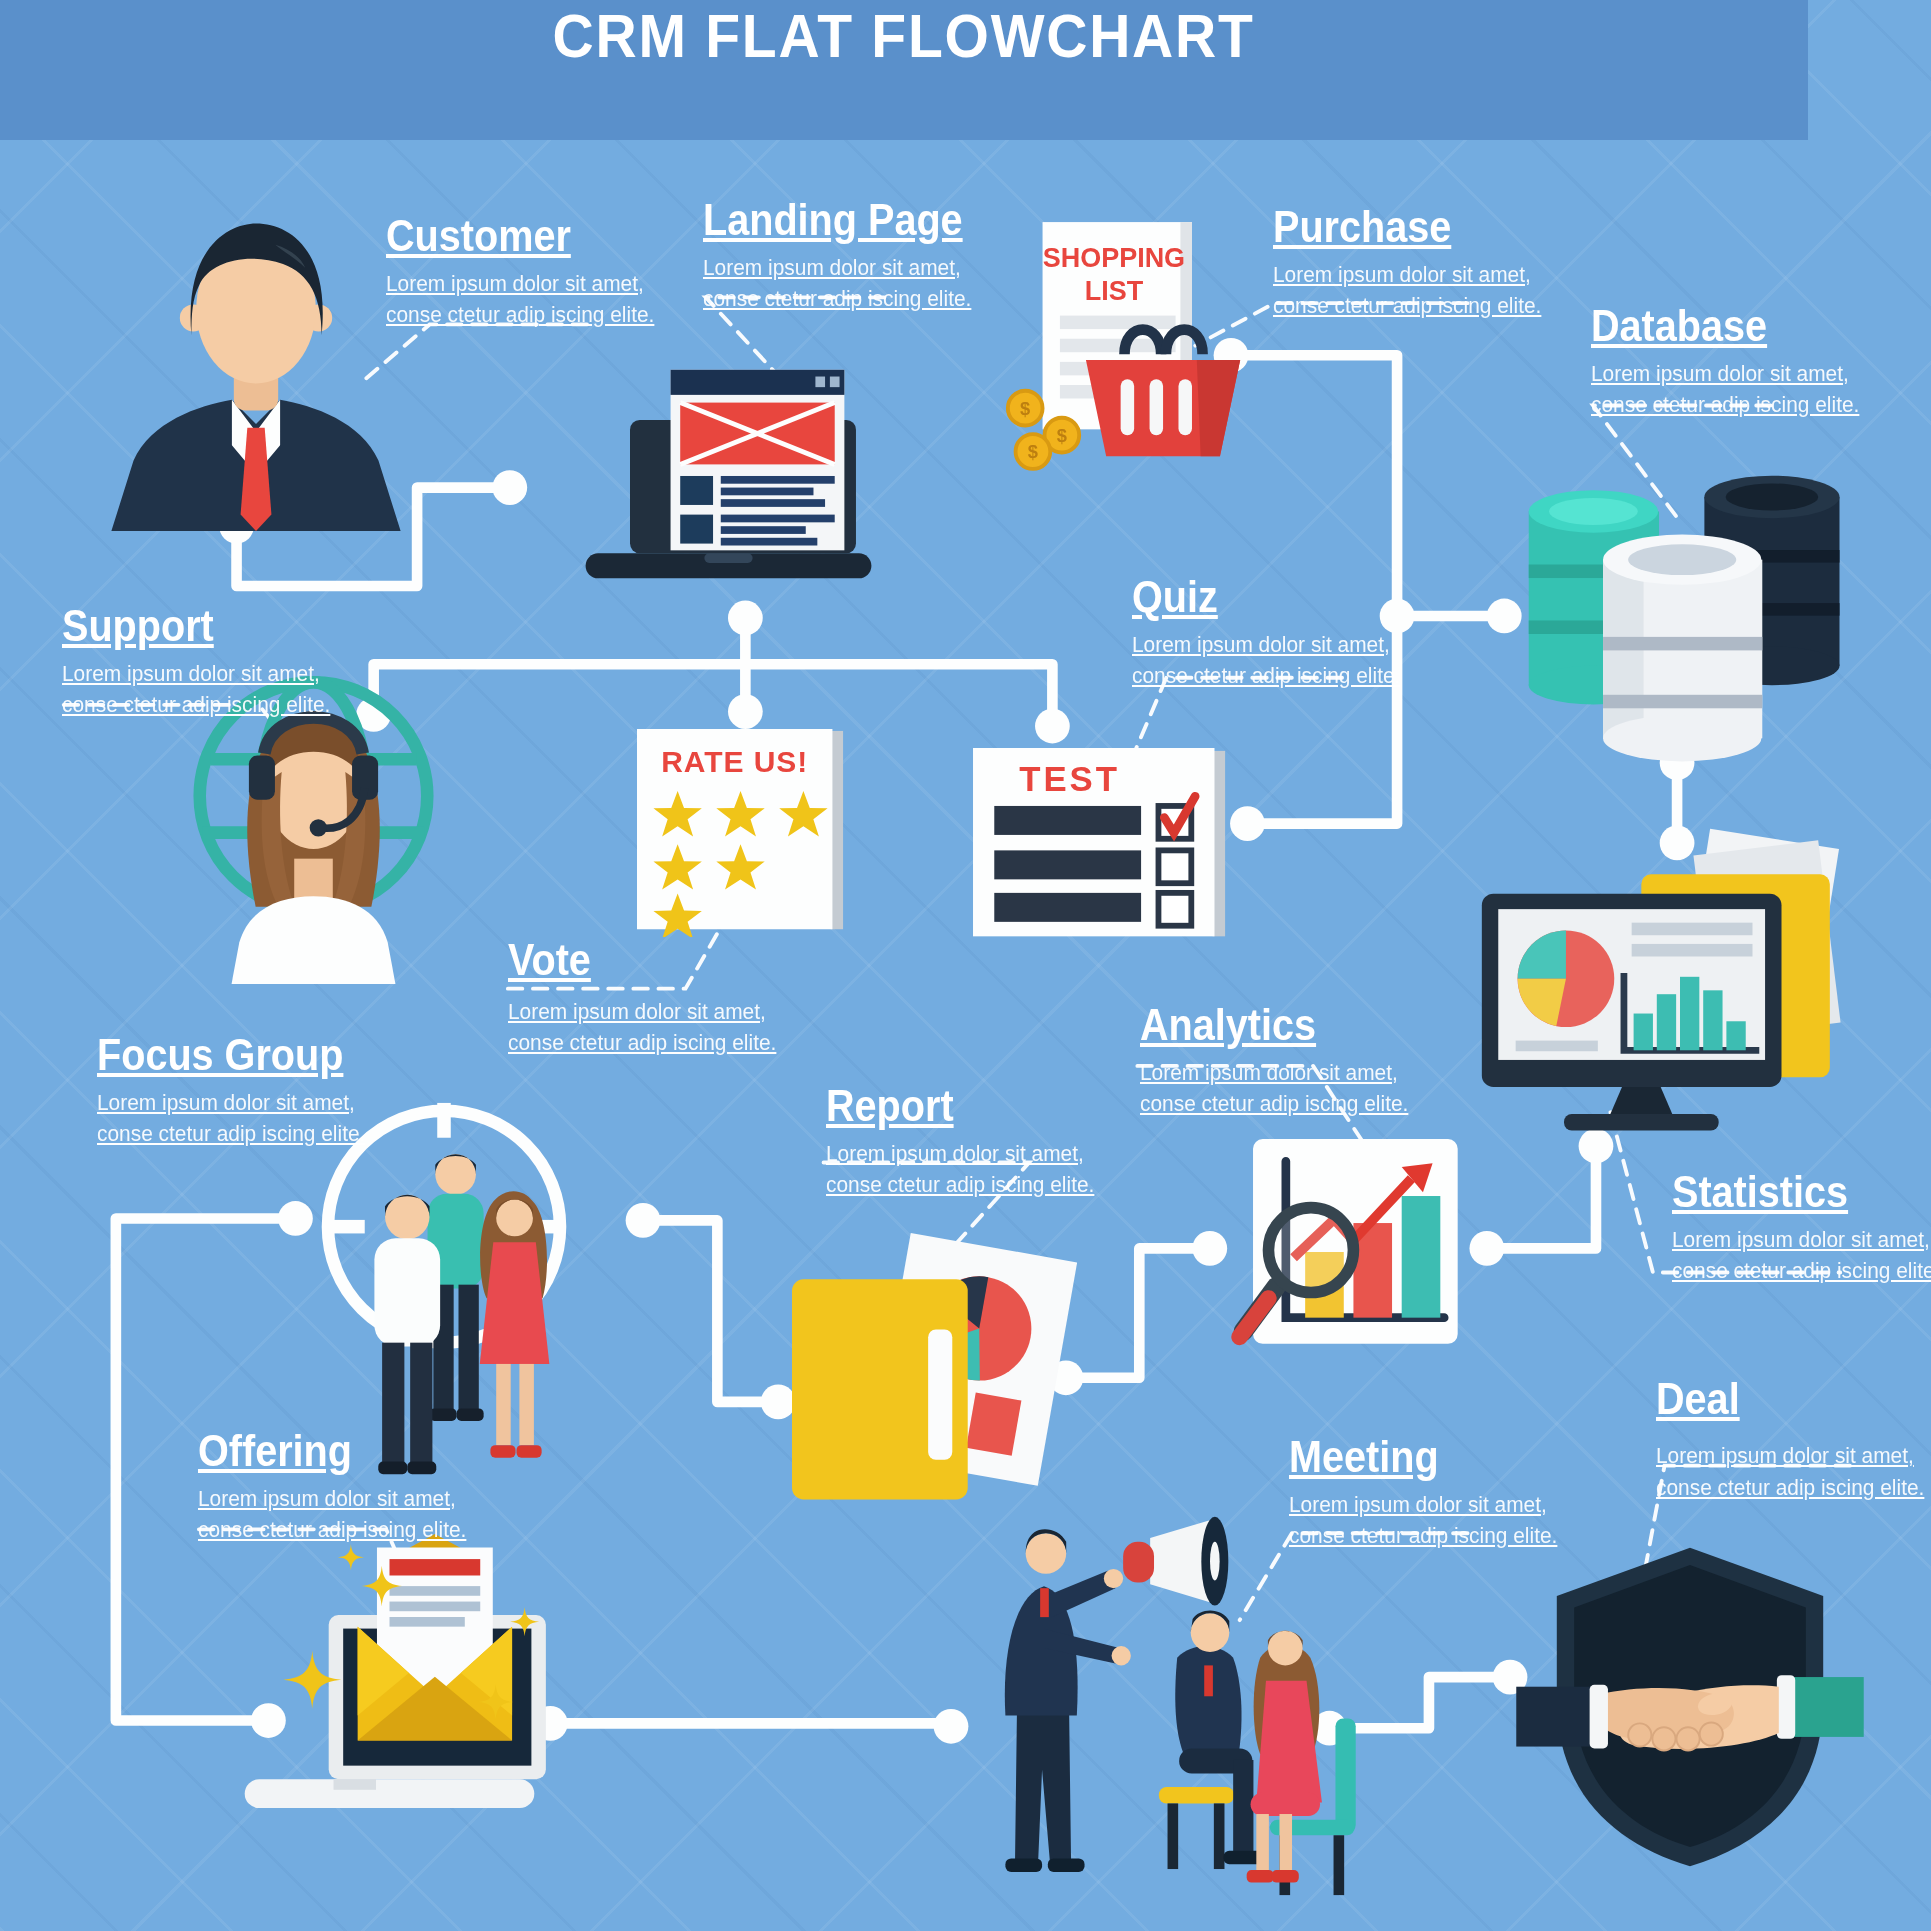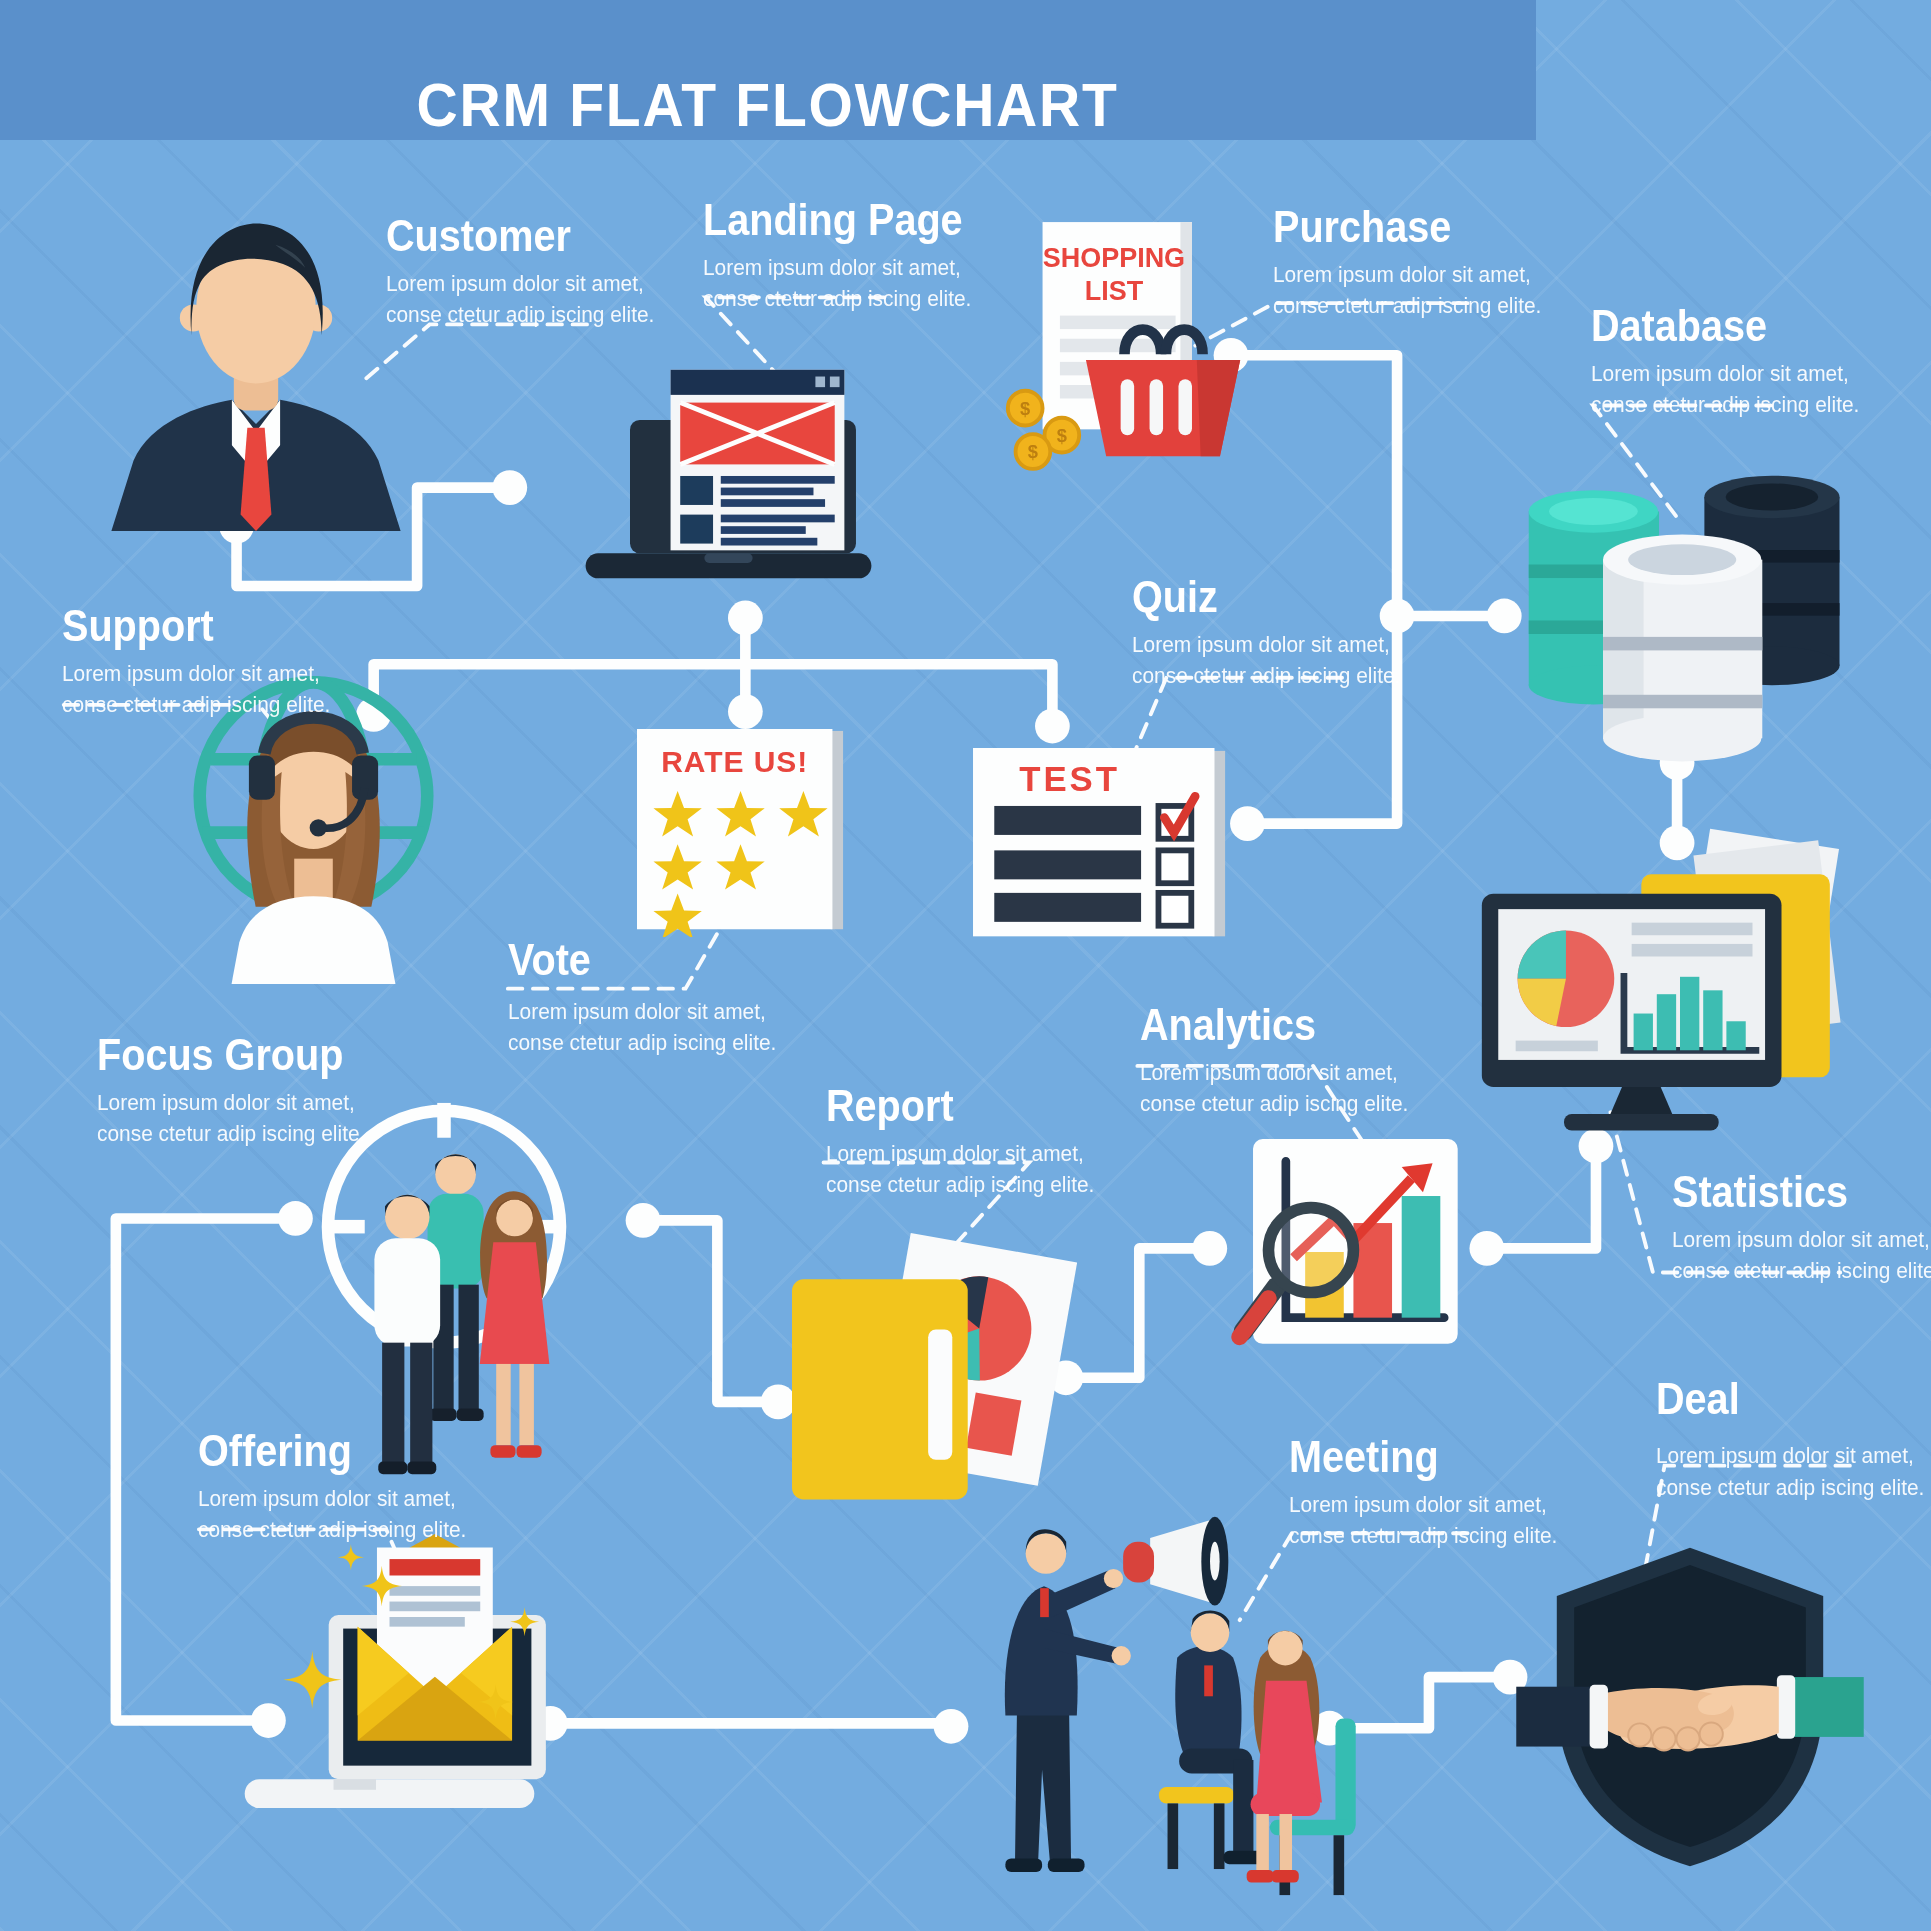--- a/index.html
+++ b/index.html
@@ -6,28 +6,28 @@
   .page{
     position:relative;width:1931px;height:1931px;overflow:hidden;
     background-color:#73ACE0;
     background-image:
       repeating-linear-gradient(45deg, rgba(255,255,255,0.07) 0 2.9px, transparent 2.9px 162px),
       repeating-linear-gradient(135deg, rgba(255,255,255,0.07) 0 2.9px, transparent 2.9px 162px),
       repeating-linear-gradient(45deg, rgba(25,70,130,0.05) 81px 84px, transparent 84px 243px);
     font-family:"Liberation Sans", sans-serif;
   }
   .header{
-    position:absolute;left:0;top:0;width:1536px;height:140px;
-    background:#5A90CB;display:flex;align-items:flex-end;justify-content:center;
+    position:absolute;left:0;top:0;width:1808px;height:140px;
+    background:#5A90CB;display:flex;align-items:flex-start;justify-content:center;
   }
   .header h1{
     margin:0;color:#fff;font-size:62px;font-weight:700;letter-spacing:1.9px;
     transform:scaleX(.92);transform-origin:center;
   }
-  .node{position:absolute;color:#fff;}
+  .node{position:absolute;color:#fff;text-decoration:underline;}
   .node h3{
     margin:0 0 9.7px 0;font-size:44px;font-weight:700;line-height:1;
     transform:scaleX(.9);transform-origin:left top;white-space:nowrap;
   }
   .node p{
     margin:0;font-size:22px;font-weight:400;line-height:1.42;color:rgba(255,255,255,.93);
     transform:scaleX(.95);transform-origin:left top;white-space:nowrap;
   }
   svg.overlay{position:absolute;left:0;top:0;}
   .icon{position:absolute;}

